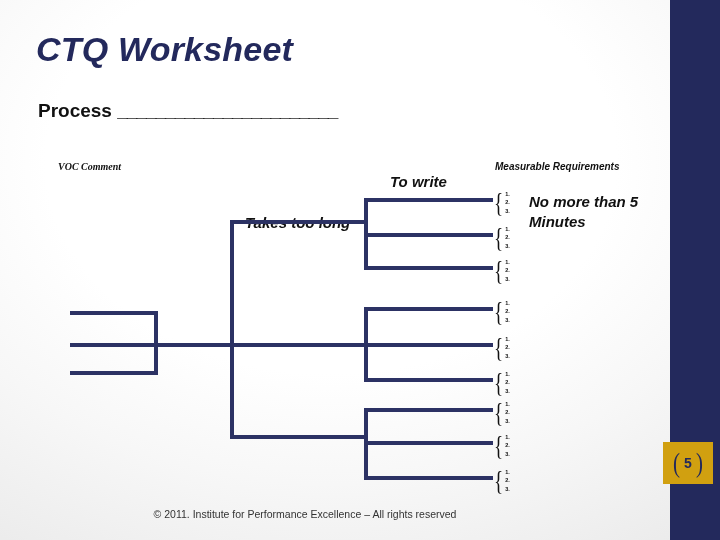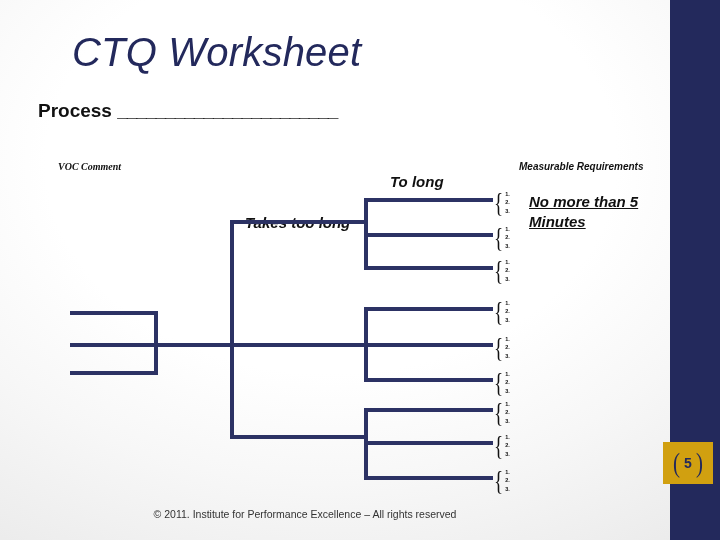--- a/index.html
+++ b/index.html
@@ -55,26 +55,25 @@
     font-weight: bold;
     font-family: "Liberation Sans", sans-serif;
     line-height: 1;
   }
 
   
   #title {
     position: absolute;
     left: 36px;
     top: 30px;
-    font-size: 40px;
-    font-weight: normal;
+    font-size: 34px;
+    font-weight: bold;
     font-style: italic;
     color: #23295c;
     letter-spacing: 0.2px;
-    margin-left: 36px;
   }
   #process-line {
     position: absolute;
     left: 38px;
     top: 100px;
     font-size: 19px;
     font-weight: bold;
     color: #111111;
     white-space: nowrap;
   }
@@ -85,36 +84,36 @@
   
   .col-label {
     position: absolute;
     font-size: 10px;
     font-weight: bold;
     font-style: italic;
     color: #111111;
     white-space: nowrap;
   }
   #label-voc   { left: 58px;  top: 161px; font-family: Liberation Serif, serif; }
-  #label-meas  { left: 519px; top: 161px; }
+  #label-meas  { left: 495px; top: 161px; }
 
   
   .note {
     position: absolute;
     font-size: 15px;
     font-weight: bold;
     font-style: italic;
     color: #111111;
     white-space: nowrap;
     line-height: 1.35;
   }
   #note-idnl   { left: 51px;  top: 254px; font-size: 16px; }
   #note-takes  { left: 245px; top: 213px; }
   #note-write  { left: 390px; top: 172px; }
-  #note-nomore { left: 529px; top: 192px; white-space: normal; width: 118px; text-decoration: underline; }
+  #note-nomore { left: 529px; top: 192px; white-space: normal; width: 118px; }
 
   
   .hline, .vline {
     position: absolute;
     background: #2c3264;
   }
   .hline { height: 4px; }
   .vline { width: 4px; }
 
   
@@ -169,21 +168,21 @@
   <div id="title">CTQ Worksheet</div>
 
   <div id="process-line">
     <span>Process </span><span class="rule">_______________________</span>
   </div>
 
   <div class="col-label" id="label-voc">VOC Comment</div>
   <div class="col-label" id="label-meas">Measurable Requirements</div>
 
   <div class="note" id="note-takes">Takes too long</div>
-  <div class="note" id="note-write">To long</div>
+  <div class="note" id="note-write">To write</div>
   <div class="note" id="note-nomore">No more than 5 Minutes</div>
 
   <div class="hline" style="left:70px;  top:311px; width:88px;"></div>
   <div class="hline" style="left:70px;  top:343px; width:88px;"></div>
   <div class="hline" style="left:70px;  top:371px; width:88px;"></div>
   <div class="vline" style="left:154px; top:311px; height:64px;"></div>
 
   <div class="hline" style="left:154px; top:343px; width:80px;"></div>
 
   <div class="vline" style="left:230px; top:220px; height:219px;"></div>

